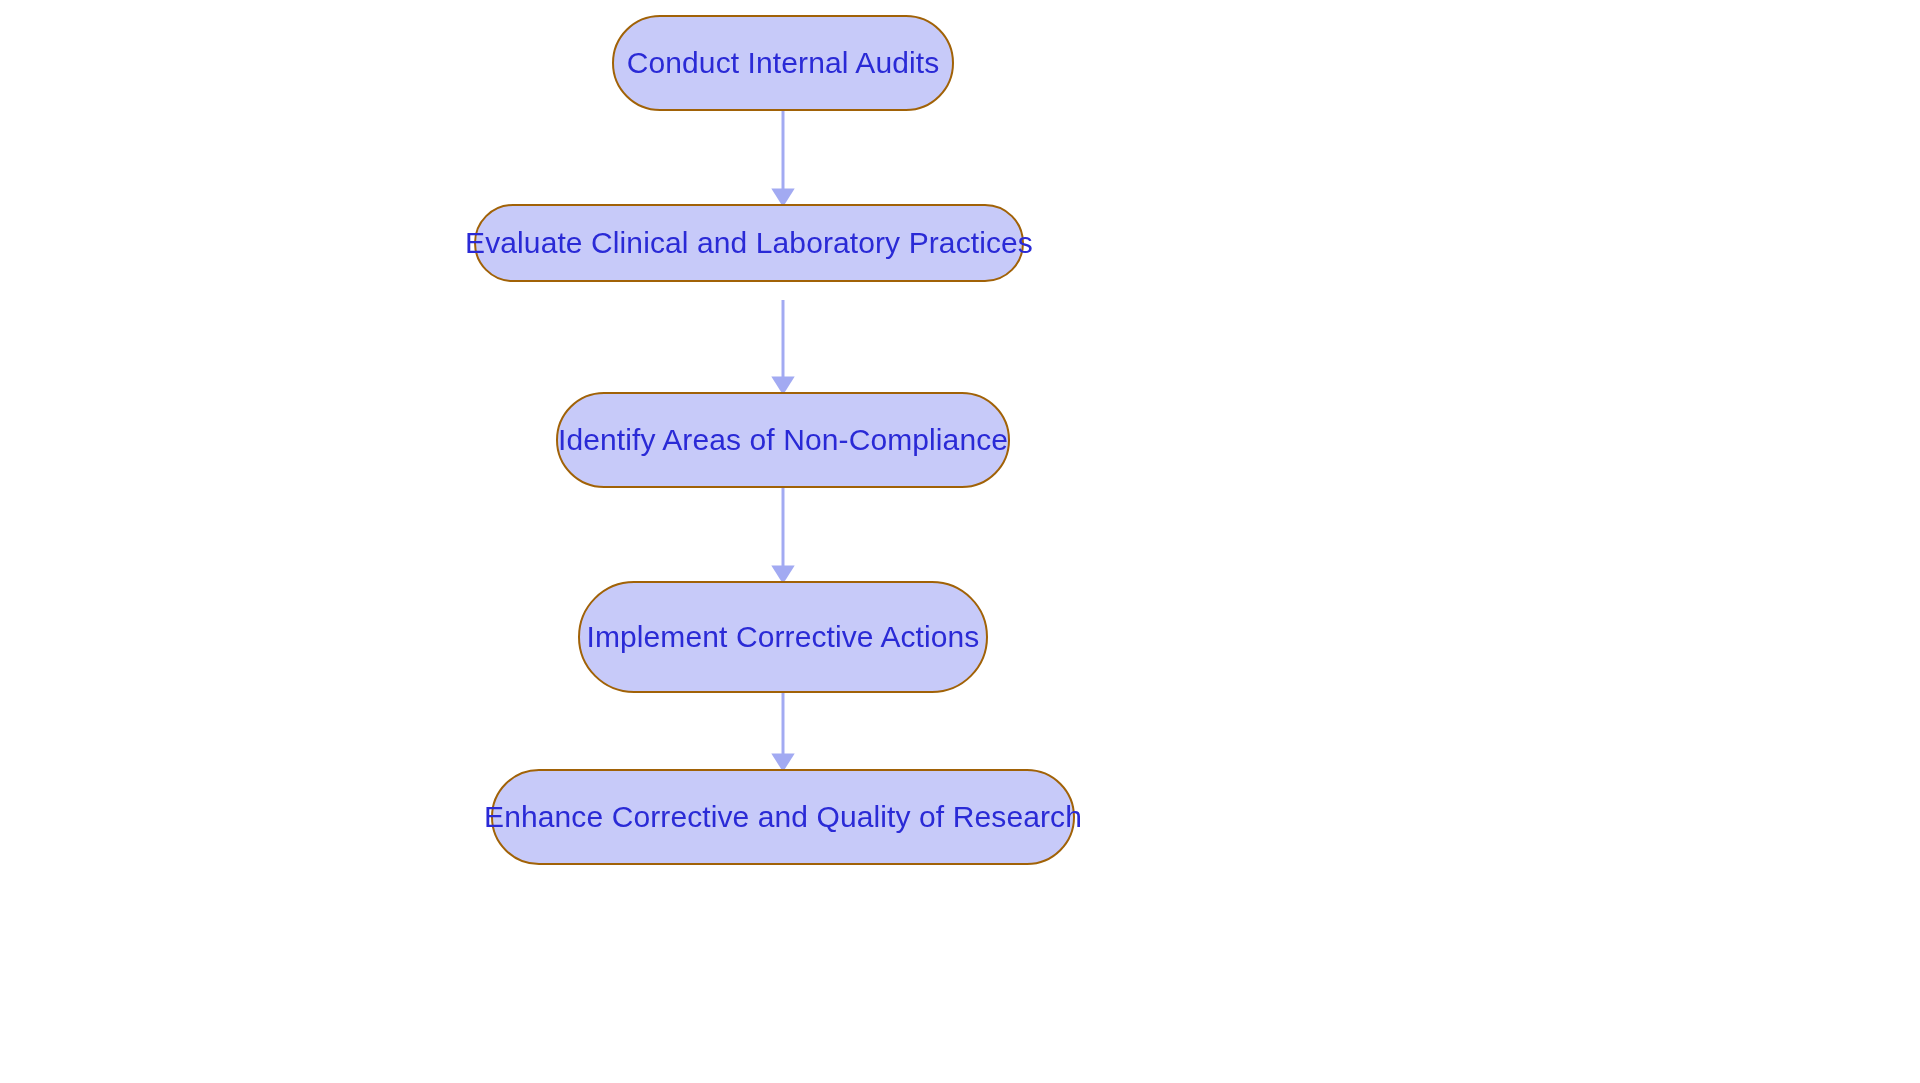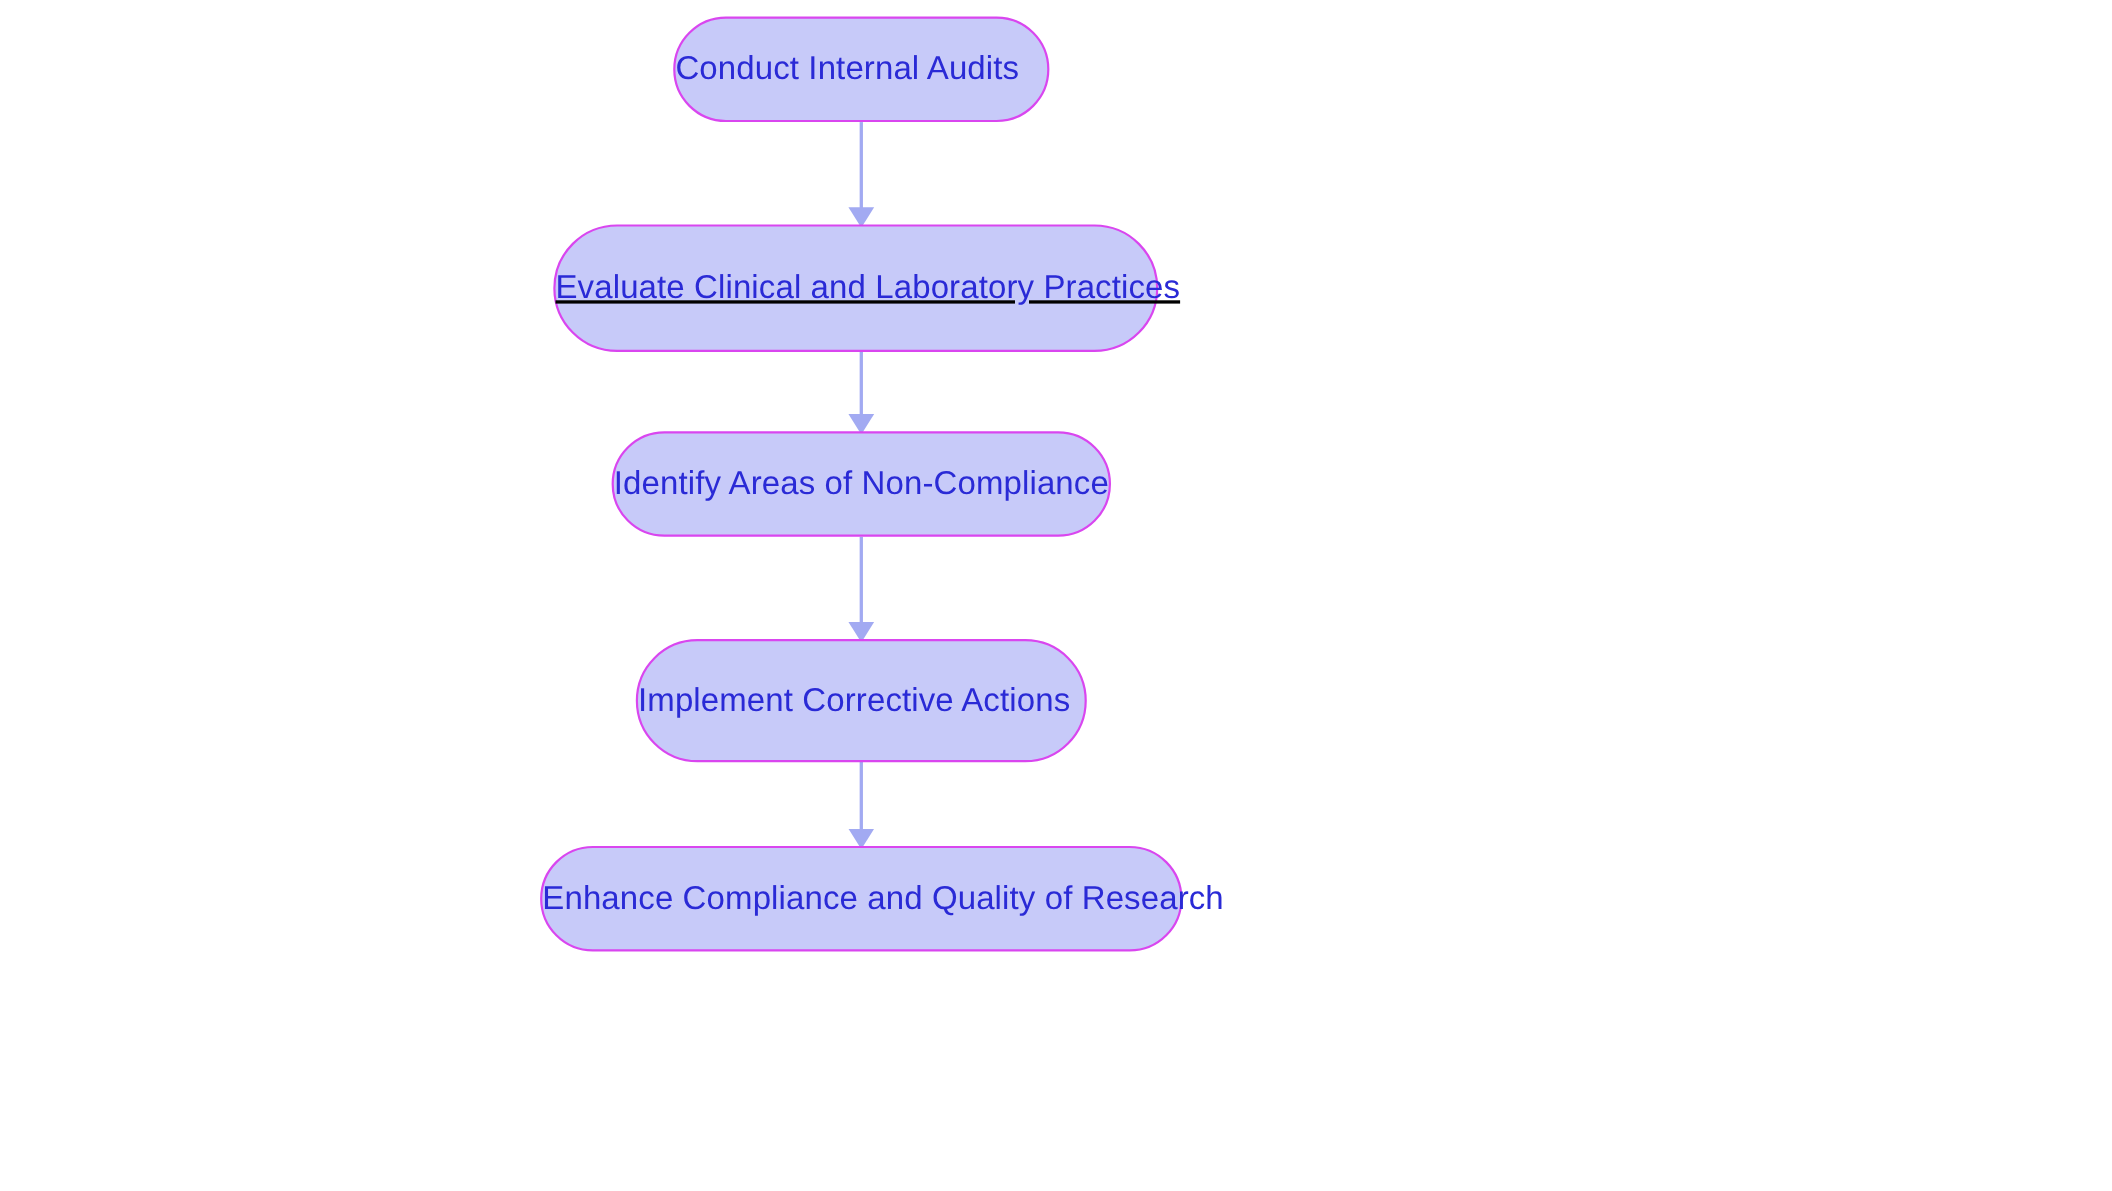--- a/index.html
+++ b/index.html
@@ -29,22 +29,23 @@
     width: 1920px;
     height: 1083px;
     pointer-events: none;
   }
 
   .node {
     position: absolute;
     box-sizing: border-box;
     display: flex;
     align-items: center;
+    justify-content: center;
     background: #c7caf9;
-    border: 2px solid #d946ef;
+    border: 2px solid #a16207;
     border-radius: 9999px;
     transform: translateX(-50%);
     white-space: nowrap;
   }
 
   .node-label {
     color: #2a2ad6;
     font-family: "Liberation Sans", sans-serif;
     font-size: 30px;
     font-weight: 400;
@@ -72,29 +73,29 @@
 
     <line x1="783" y1="488" x2="783" y2="569" stroke="#a2aaf2" stroke-width="3" marker-end="url(#arrowhead)"></line>
 
     <line x1="783" y1="677" x2="783" y2="757" stroke="#a2aaf2" stroke-width="3" marker-end="url(#arrowhead)"></line>
   </svg>
 
   <div class="node" style="left:783px; top:15px; width:342px; height:96px;">
     <span class="node-label">Conduct Internal Audits</span>
   </div>
 
-  <div class="node" style="left:778px; top:204px; width:550px; height:116px;text-decoration:underline;">
+  <div class="node" style="left:749px; top:204px; width:550px; height:78px;">
     <span class="node-label">Evaluate Clinical and Laboratory Practices</span>
   </div>
 
   <div class="node" style="left:783px; top:392px; width:454px; height:96px;">
     <span class="node-label">Identify Areas of Non-Compliance</span>
   </div>
 
   <div class="node" style="left:783px; top:581px; width:410px; height:112px;">
     <span class="node-label">Implement Corrective Actions</span>
   </div>
 
   <div class="node" style="left:783px; top:769px; width:584px; height:96px;">
-    <span class="node-label">Enhance Compliance and Quality of Research</span>
+    <span class="node-label">Enhance Corrective and Quality of Research</span>
   </div>
 
 </div>
 
 </body></html>

